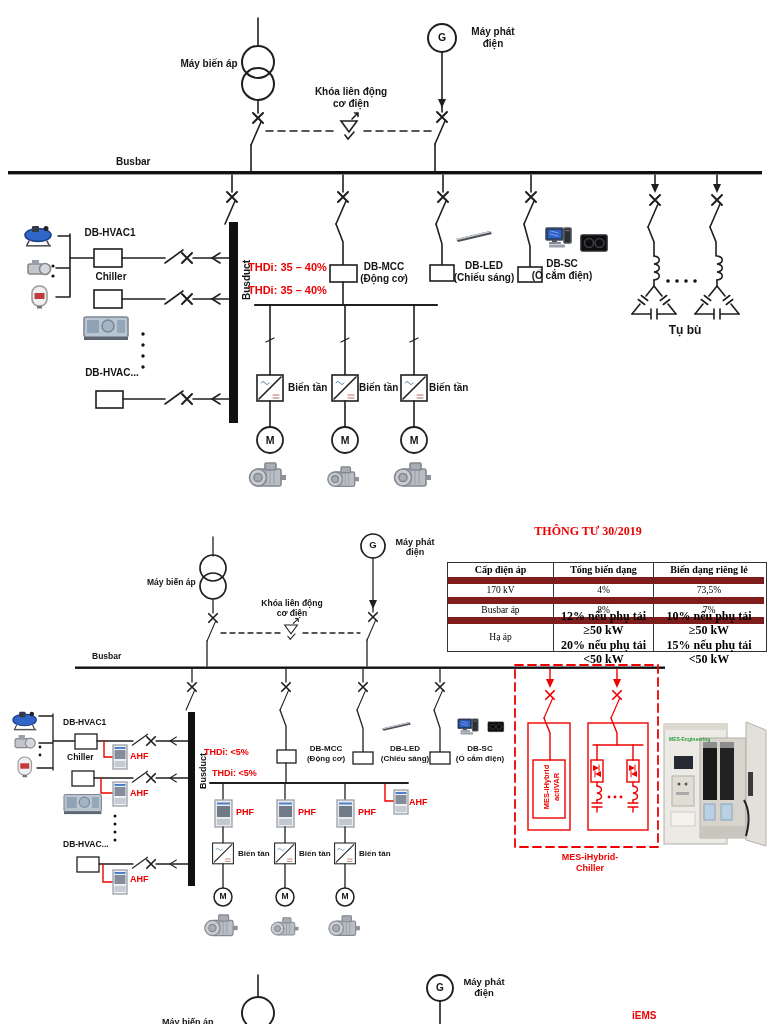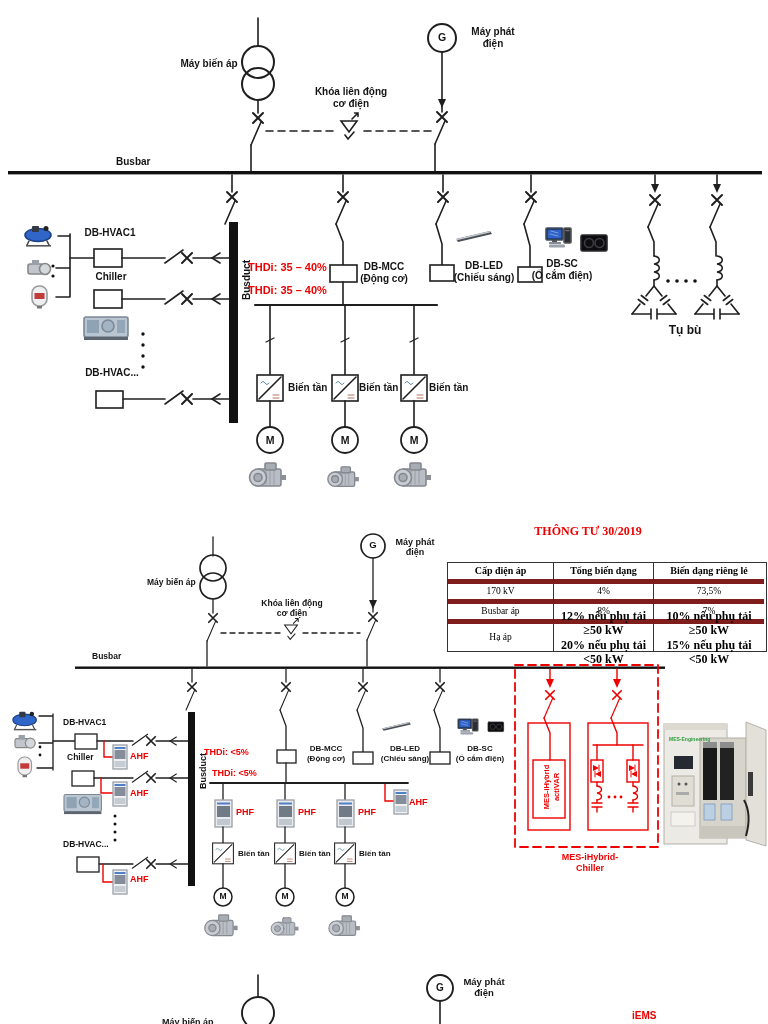--- a/index.html
+++ b/index.html
@@ -9,21 +9,21 @@
   .L{position:absolute;color:#141414;font-weight:bold;line-height:1.15;text-align:center;white-space:pre-line;}
   .left{text-align:right;}
   .nw{white-space:nowrap;}
   .red{color:#ee0000;}
   .green{color:#2f9e3f;}
   .rot{transform:rotate(-90deg);transform-origin:0 0;}
   
   .tbl{position:absolute;left:447px;top:562px;width:318px;border:1px solid #333;
        display:grid;grid-template-columns:106px 100px 110px;grid-template-rows:21px 20px 20px 27px;
        font-family:"Liberation Serif",serif;color:#000;background:#fff;}
-  .tbl .c{border-right:1px solid #333;border-bottom:5px solid #7f1d1d;display:flex;align-items:center;
+  .tbl .c{border-right:1px solid #333;border-bottom:7px solid #7f1d1d;display:flex;align-items:center;
        justify-content:center;text-align:center;font-size:9.5px;line-height:1.2;padding:0 2px;white-space:pre-line;}
   .tbl .c:nth-child(3n){border-right:none;}
   .tbl .c:nth-child(n+10){border-bottom:none;}
   .tbl .h{font-weight:bold;font-size:10px;}
   .tbl .sm{font-size:12px;font-weight:bold;}
   .ser{font-family:"Liberation Serif",serif;}
 </style>
 </head>
 <body>
 

